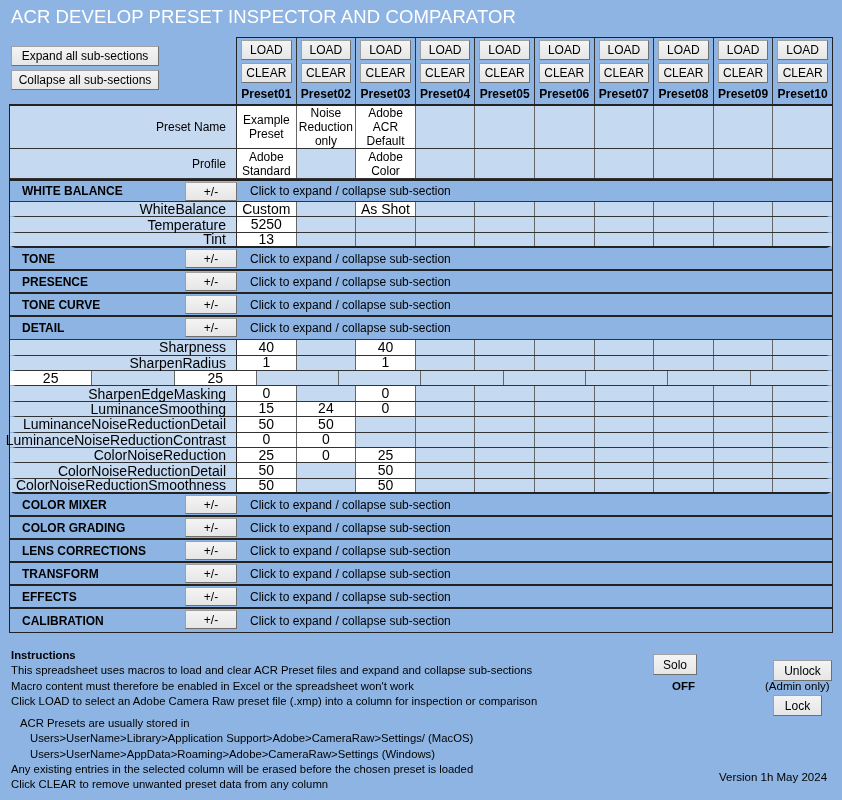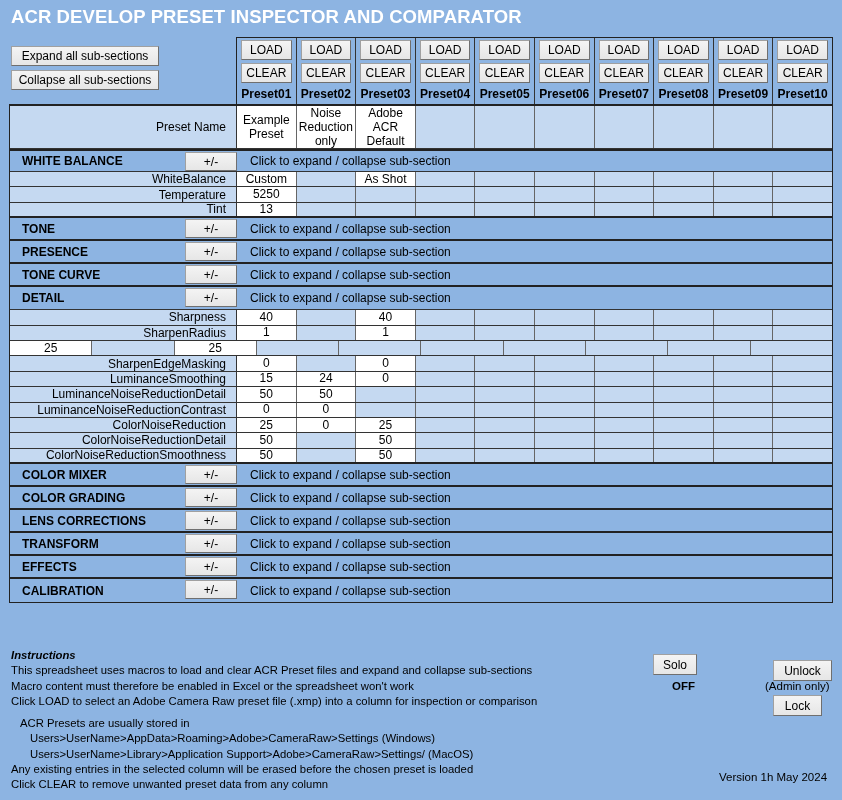--- a/index.html
+++ b/index.html
@@ -5,21 +5,21 @@
   * { box-sizing: border-box; margin: 0; padding: 0; }
   body {
     width: 842px; height: 800px; overflow: hidden;
     background: #8db4e2;
     font-family: "Liberation Sans", sans-serif;
     font-size: 12px; color: #000;
     position: relative;
   }
   .title {
     position: absolute; left: 11px; top: 6px;
-    color: #fff; font-weight: bold; font-size: 18.5px; letter-spacing: 0.1px;
+    color: #fff; font-weight: normal; font-size: 18.5px; letter-spacing: 0.1px;
   }
   .btn {
     background: linear-gradient(#f4f4f4, #e6e6e6);
     border: 1px solid #a0a0a0;
     border-right-color: #6f6f6f; border-bottom-color: #6f6f6f;
     font-family: "Liberation Sans", sans-serif;
     font-size: 12px; color: #000;
     display: flex; align-items: center; justify-content: center;
     cursor: pointer; position: absolute;
   }
@@ -55,33 +55,33 @@
   .cells { flex: 1; display: flex; }
   .cell {
     flex: 1; border-right: 1px solid #666; background: #c5d9f1;
     display: flex; align-items: center; justify-content: center; text-align: center;
     line-height: 14px;
   }
   .cell:last-child { border-right: none; }
   .cell.filled { background: #fff; }
   .tall { height: 43px; }
   .mid { height: 30px; }
-  .data { height: 15.4px; font-size: 12px; }
+  .data { height: 15.4px; font-size: 14px; border-radius: 6px; }
   .data .cell { line-height: 13px; }
   .sec {
     height: 23px; background: #8db4e2; display: flex; align-items: center;
     position: relative; border-bottom: 2px solid #222;
   }
   .sec:last-child { border-bottom: none; }
   .sec .sname { position: absolute; left: 12px; font-weight: bold; font-size: 12px; }
   .sec .btn { left: 175px; width: 52px; height: 19px; top: 1px; }
   .sec .hint { position: absolute; left: 229px; font-size: 12px; margin-left: 11px; }
   
   .instr { position: absolute; left: 11px; top: 648px; font-size: 11.3px; line-height: 15.3px; }
-  .instr .ih { font-weight: bold; font-style: italic; }
+  .instr .ih { font-weight: bold; }
   .ind1 { padding-left: 9px; margin-top: 7px; }
   .ind2 { padding-left: 19px; }
   .solo { left: 653px; top: 654px; width: 44px; height: 21px; }
   .off { position: absolute; left: 672px; top: 680px; font-weight: bold; font-size: 11.5px; }
   .unlock { left: 773px; top: 654px; width: 59px; height: 21px; margin-top: 6px; }
   .admin { position: absolute; left: 765px; top: 680px; font-size: 11.5px; }
   .lock { left: 773px; top: 695px; width: 49px; height: 21px; }
   .ver { position: absolute; left: 719px; top: 771px; font-size: 11.5px; }
 </style>
 </head>
@@ -154,20 +154,35 @@
         <div class="cell filled">Adobe ACR Default</div>
         <div class="cell"></div>
         <div class="cell"></div>
         <div class="cell"></div>
         <div class="cell"></div>
         <div class="cell"></div>
         <div class="cell"></div>
         <div class="cell"></div>
       </div>
     </div>
+    <div class="row mid">
+      <div class="lbl">Profile</div>
+      <div class="cells">
+        <div class="cell filled">Adobe Standard</div>
+        <div class="cell"></div>
+        <div class="cell filled">Adobe Color</div>
+        <div class="cell"></div>
+        <div class="cell"></div>
+        <div class="cell"></div>
+        <div class="cell"></div>
+        <div class="cell"></div>
+        <div class="cell"></div>
+        <div class="cell"></div>
+      </div>
+    </div>
     <div class="sec" style="border-top: 2px solid rgb(34, 34, 34); border-bottom: 1px solid rgb(51, 51, 51);">
       <span class="sname">WHITE BALANCE</span>
       <div class="btn">+/-</div>
       <span class="hint">Click to expand / collapse sub-section</span>
     </div>
     <div class="row data">
       <div class="lbl">WhiteBalance</div>
       <div class="cells">
         <div class="cell filled">Custom</div>
         <div class="cell"></div>
@@ -411,22 +426,22 @@
       <span class="hint">Click to expand / collapse sub-section</span>
     </div>
   </div>
 
 <div class="instr" id="instr">
   <div class="ih">Instructions</div>
 <div>This spreadsheet uses macros to load and clear ACR Preset files and expand and collapse sub-sections</div>
     <div>Macro content must therefore be enabled in Excel or the spreadsheet won't work</div>
     <div>Click LOAD to select an Adobe Camera Raw preset file (.xmp) into a column for inspection or comparison</div>
     <div class="ind1">ACR Presets are usually stored in</div>
+    <div class="ind2">Users&gt;UserName&gt;Library&gt;Application Support&gt;Adobe&gt;CameraRaw&gt;Settings/ (MacOS)</div>
     <div class="ind2">Users&gt;UserName&gt;AppData&gt;Roaming&gt;Adobe&gt;CameraRaw&gt;Settings (Windows)</div>
-    <div class="ind2">Users&gt;UserName&gt;Library&gt;Application Support&gt;Adobe&gt;CameraRaw&gt;Settings/ (MacOS)</div>
     <div>Any existing entries in the selected column will be erased before the chosen preset is loaded</div>
     <div>Click CLEAR to remove unwanted preset data from any column</div>
   </div>
 
 <div class="btn solo">Solo</div>
 <div class="off">OFF</div>
 <div class="btn unlock">Unlock</div>
 <div class="admin">(Admin only)</div>
 <div class="btn lock">Lock</div>
 <div class="ver">Version 1h  May 2024</div>

